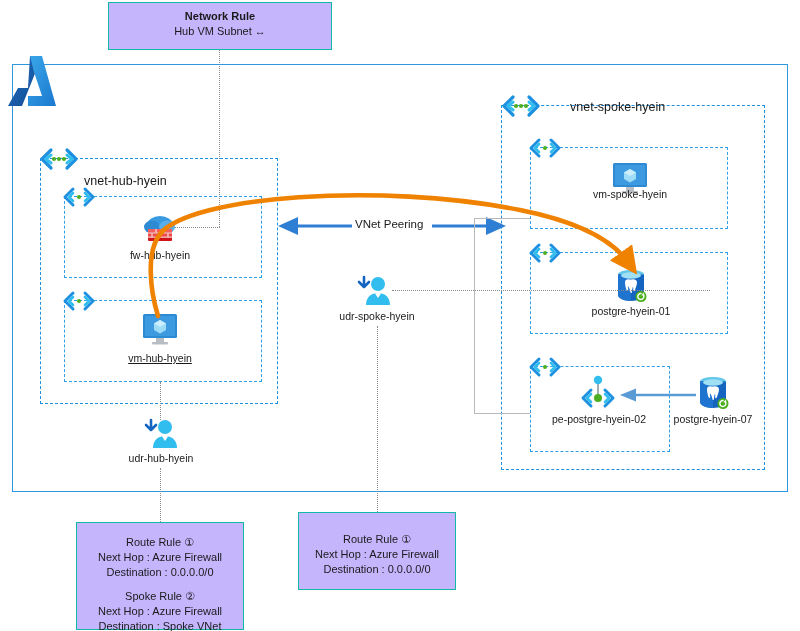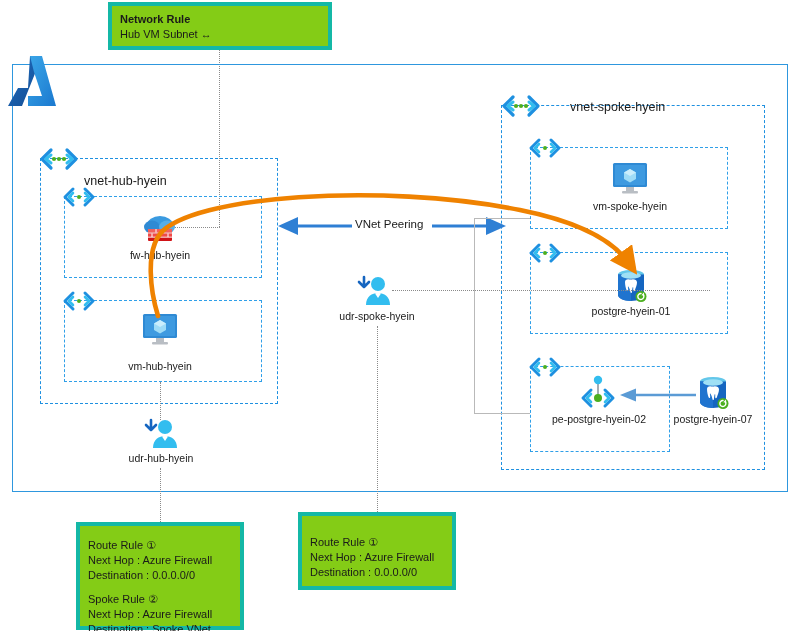--- a/index.html
+++ b/index.html
@@ -2,22 +2,22 @@
 <html><head>
 <meta charset="utf-8">
 <style>
   html,body{margin:0;padding:0;background:#ffffff;}
   body{font-family:"Liberation Sans","DejaVu Sans",sans-serif;}
   #stage{position:relative;width:800px;height:631px;overflow:hidden;background:#fff;}
   #stage > *{position:absolute;}
 
   
   .note{
-    background:#84cc16;border:4px solid #14b8a6;
-    text-align:left;color:#1a1a1a;font-size:11px;line-height:15px;
+    background:#c4b5fd;border:1px solid #14b8a6;
+    text-align:center;color:#1a1a1a;font-size:11px;line-height:15px;
     box-sizing:border-box;padding:6px 8px;
   }
   .note .nt-title{font-weight:bold;}
   .note .nt-line{white-space:nowrap;}
   .note .nt-gap{height:9px;}
 
   
   .subscription{border:1.6px solid #2e97de;box-sizing:border-box;background:transparent;}
   .vnet-box{border:1.7px dashed #1e90e0;box-sizing:border-box;background:transparent;}
   .subnet-box{border:1.5px dashed #2f9fe8;box-sizing:border-box;background:transparent;}
@@ -128,21 +128,21 @@
   <div class="icon-wrap" style="left:141px;top:312px;">
     <svg width="38" height="34" viewBox="0 0 38 34">
       <rect x="2" y="2" width="34" height="24" rx="1.5" fill="#2f8ad4"></rect>
       <rect x="4" y="4" width="30" height="20" rx="1" fill="#3e9ae0"></rect>
       <polygon points="19,8 25,11.5 25,18 19,21.5 13,18 13,11.5" fill="#9fdcf7"></polygon>
       <polygon points="19,8 25,11.5 19,15 13,11.5" fill="#cbeefc"></polygon>
       <rect x="15" y="26" width="8" height="4" fill="#b9bec4"></rect>
       <rect x="11" y="30" width="16" height="2.6" rx="1" fill="#b9bec4"></rect>
     </svg>
   </div>
-  <div class="node-label" style="left:120px;top:360px;width:80px;">vm-hub-hyein</div>
+  <div class="node-label" style="left:120px;top:352px;width:80px;text-decoration:underline;">vm-hub-hyein</div>
 
   <div class="vline" style="left:160px;top:382px;height:38px;"></div>
   <div class="icon-wrap" style="left:142px;top:418px;">
     <svg width="38" height="32" viewBox="0 0 38 32">
       <path d="M9 2 L9 12 M9 12 L4 7 M9 12 L14 7" fill="none" stroke="#1565c0" stroke-width="2.6" stroke-linecap="round" stroke-linejoin="round"></path>
       <circle cx="23" cy="9" r="7" fill="#32bdef"></circle>
       <path d="M11 30 C11 21.5 17 18 23 18 C29 18 35 21.5 35 30 Z" fill="#32bdef"></path>
       <path d="M20 18.4 L23 23 L26 18.4 L23 17.4 Z" fill="#ffffff"></path>
     </svg>
   </div>
@@ -176,21 +176,21 @@
   <div class="icon-wrap" style="left:611px;top:161px;">
     <svg width="38" height="34" viewBox="0 0 38 34">
       <rect x="2" y="2" width="34" height="24" rx="1.5" fill="#2f8ad4"></rect>
       <rect x="4" y="4" width="30" height="20" rx="1" fill="#3e9ae0"></rect>
       <polygon points="19,8 25,11.5 25,18 19,21.5 13,18 13,11.5" fill="#9fdcf7"></polygon>
       <polygon points="19,8 25,11.5 19,15 13,11.5" fill="#cbeefc"></polygon>
       <rect x="15" y="26" width="8" height="4" fill="#b9bec4"></rect>
       <rect x="11" y="30" width="16" height="2.6" rx="1" fill="#b9bec4"></rect>
     </svg>
   </div>
-  <div class="node-label" style="left:590px;top:200px;width:80px;">vm-spoke-hyein</div>
+  <div class="node-label" style="left:590px;top:188px;width:80px;">vm-spoke-hyein</div>
 
   <div class="subnet-box" style="left:530px;top:252px;width:198px;height:82px;"></div>
   <div class="icon-wrap" style="left:528px;top:242px;">
     <svg width="34" height="22" viewBox="0 0 34 22">
       <path d="M11 3 L3 11 L11 19" fill="none" stroke="#1e90e0" stroke-width="3" stroke-linecap="round" stroke-linejoin="round"></path>
       <path d="M11 7 L7 11 L11 15" fill="none" stroke="#32bdef" stroke-width="2.6" stroke-linecap="round" stroke-linejoin="round"></path>
       <path d="M23 3 L31 11 L23 19" fill="none" stroke="#1e90e0" stroke-width="3" stroke-linecap="round" stroke-linejoin="round"></path>
       <path d="M23 7 L27 11 L23 15" fill="none" stroke="#32bdef" stroke-width="2.6" stroke-linecap="round" stroke-linejoin="round"></path>
       <circle cx="17" cy="11" r="2" fill="#4caf1f"></circle>
     </svg>

